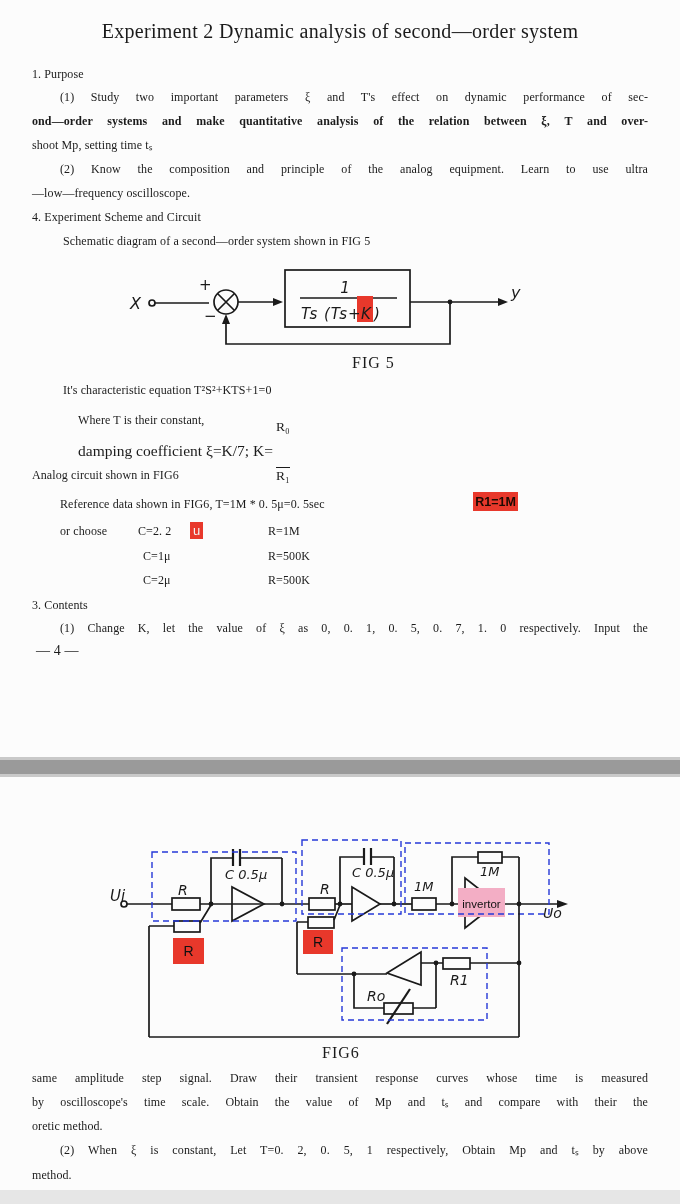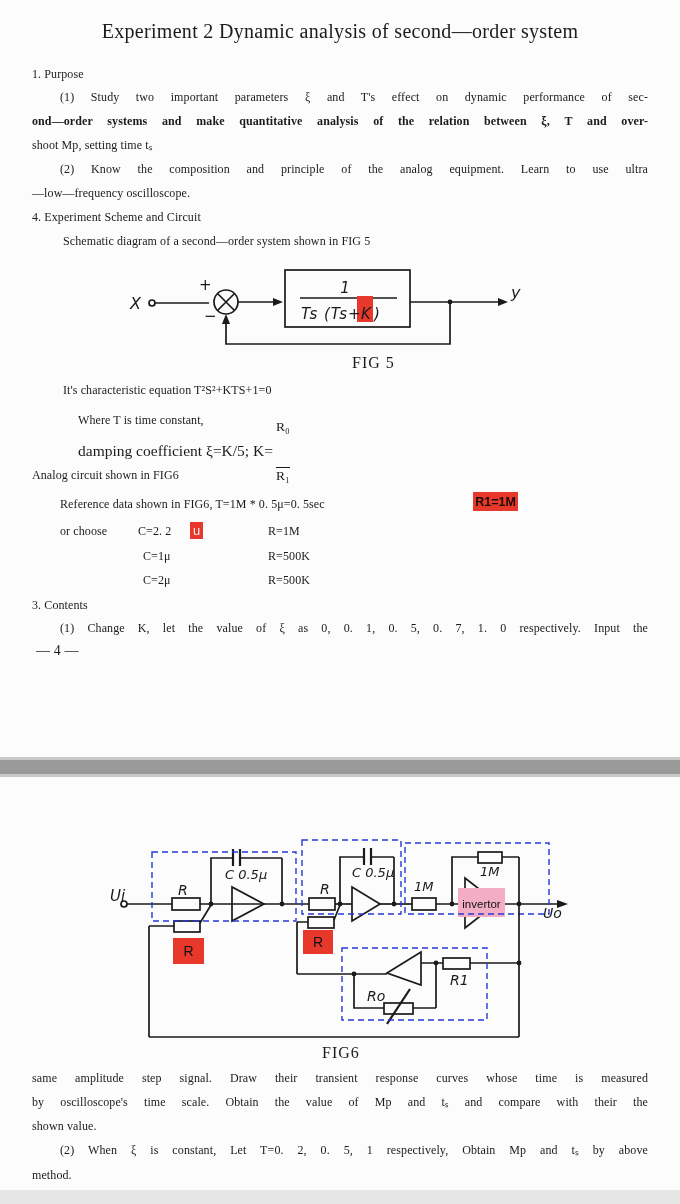--- a/index.html
+++ b/index.html
@@ -64,24 +64,24 @@
     <path class="wire" d="M315,40 H404"></path>
     <circle class="dot" cx="355" cy="40" r="2.4"></circle>
     <polygon class="ah" points="413,40 403,36 403,44"></polygon>
     <text class="hw" x="416" y="36" font-size="16">y</text>
     <path class="wire" d="M355,40 V82 H131 V58"></path>
     <polygon class="ah" points="131,52 127,62 135,62"></polygon>
     <text class="cap-serif" x="257" y="106" font-size="16" letter-spacing="1">FIG 5</text>
   </svg>
 
   <div class="t" style="top:380px;left:63px;">It's characteristic equation T²S²+KTS+1=0</div>
-  <div class="t" style="top:410px;left:78px;">Where T is time constant,</div>
+  <div class="t" style="top:410px;left:78px;">Where T is their constant,</div>
 
   <div class="fracrow" style="top:430px;left:78px;height:42px;">
-    <span>damping coefficient ξ=K/5; K=</span>
+    <span>damping coefficient ξ=K/7; K=</span>
     <span class="frac">
       <span class="num">R₀</span>
       <span class="den">R₁</span>
     </span>
   </div>
 
   <div class="t" style="top:465px;left:32px;">Analog circuit shown in FIG6</div>
   <div class="t" style="top:494px;left:60px;">Reference data shown in FIG6, T=1M * 0. 5μ=0. 5sec</div>
   <div class="badge" style="top:492px;left:473px;width:45px;height:19px;">R1=1M</div>
 
@@ -167,19 +167,19 @@
     <circle class="dot" cx="419" cy="69" r="2.4"></circle>
     <circle class="dot" cx="254" cy="139" r="2.4"></circle>
     <circle class="dot" cx="336" cy="128" r="2.4"></circle>
     <circle class="dot" cx="419" cy="128" r="2.4"></circle>
   </svg>
 
   <div class="figcap" style="top:1044px;left:322px;">FIG6</div>
 
   <div class="t just" style="top:1092px;left:32px;width:616px;">by oscilloscope's time scale. Obtain the value of Mp and tₛ and compare with their the</div>
   <div class="t just" style="top:1068px;left:32px;width:616px;">same amplitude step signal. Draw their transient response curves whose time is measured</div>
-  <div class="t" style="top:1116px;left:32px;">shown value.</div>
+  <div class="t" style="top:1116px;left:32px;">oretic method.</div>
   <div class="t just" style="top:1140px;left:60px;width:588px;">(2) When ξ is constant, Let T=0. 2, 0. 5, 1 respectively, Obtain Mp and tₛ by above</div>
   <div class="t" style="top:1165px;left:32px;">method.</div>
 
   <div class="bottom-strip"></div>
 
 </div>
 
 </body></html>

